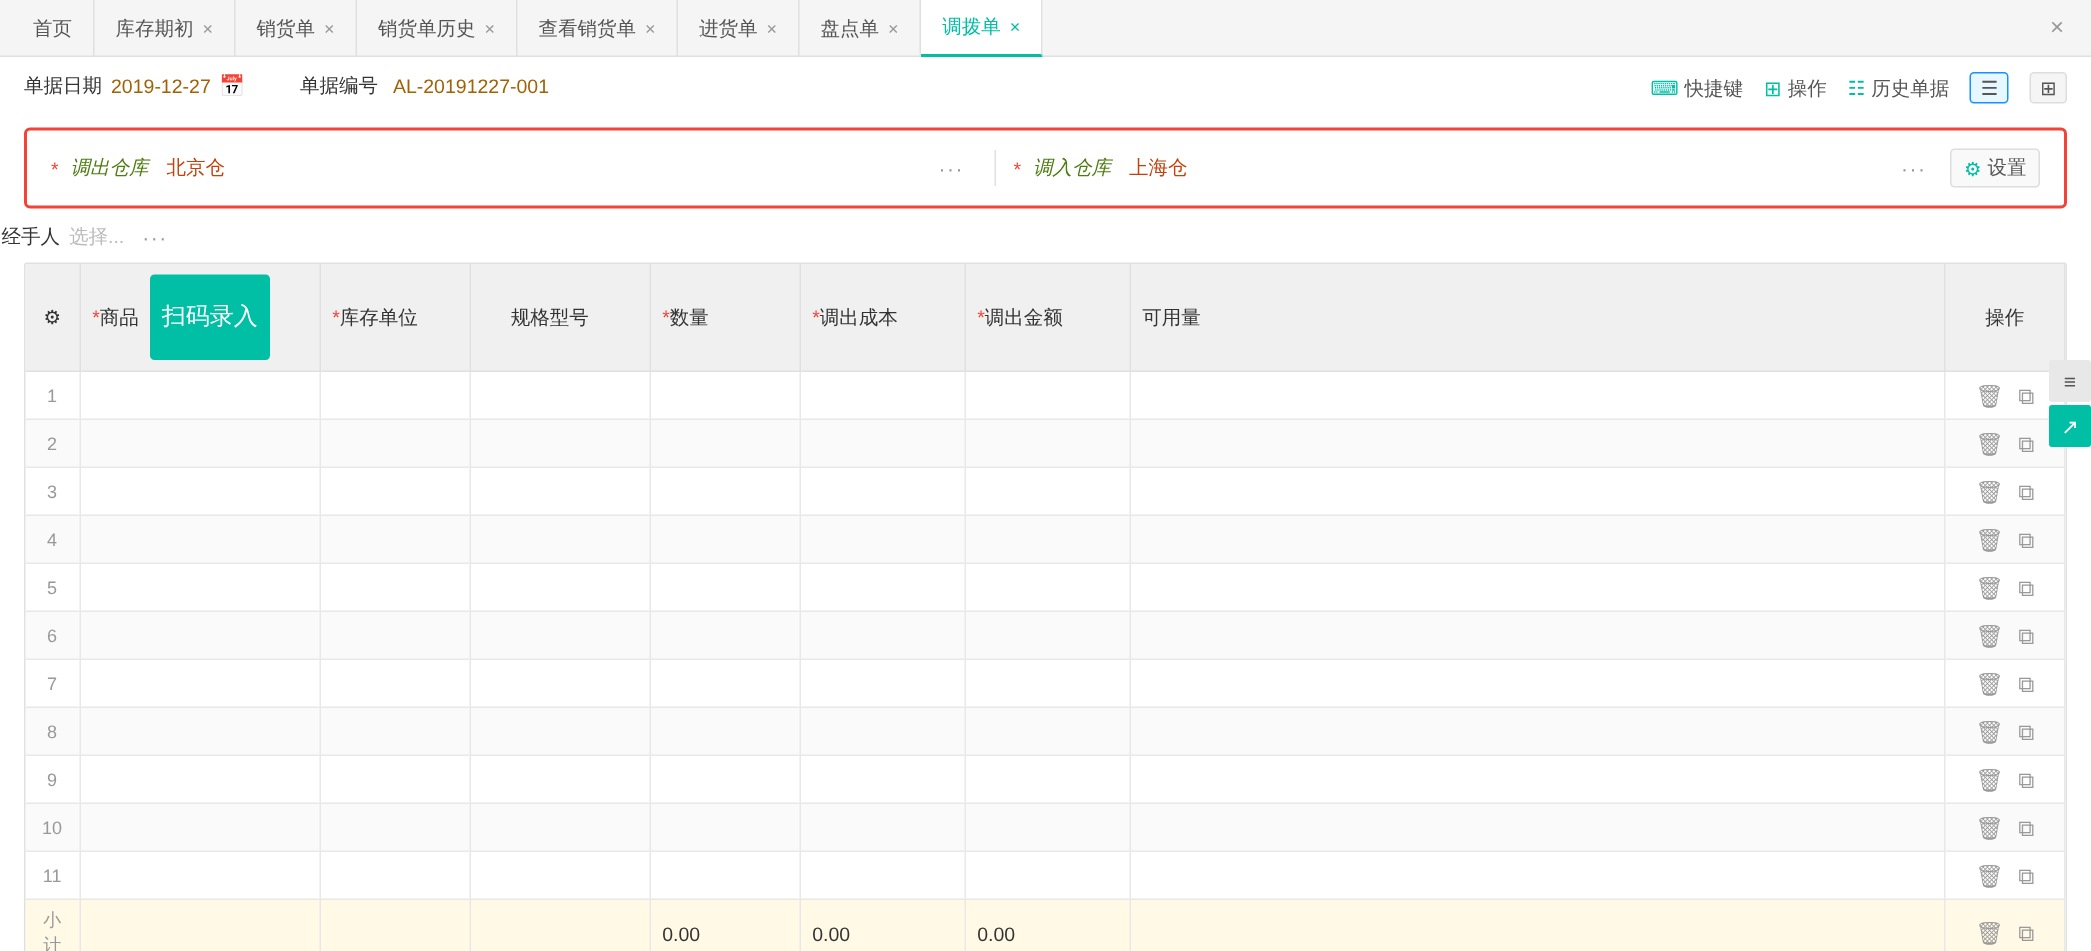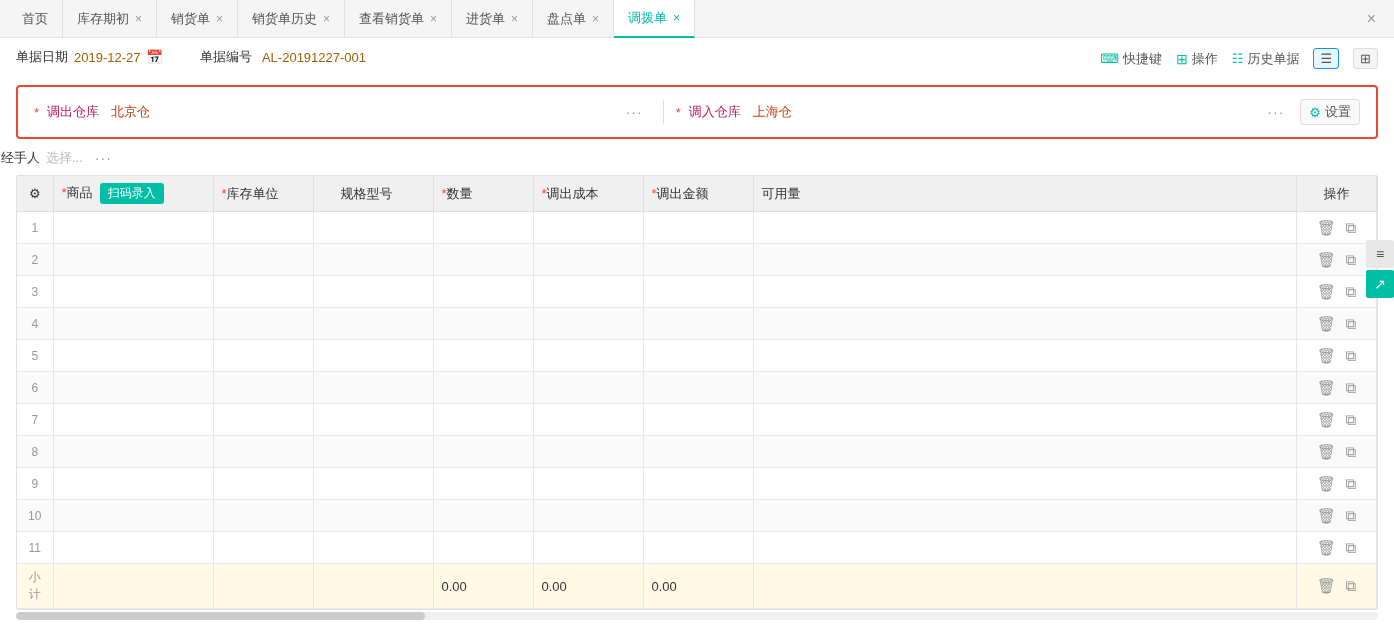--- a/index.html
+++ b/index.html
@@ -109,22 +109,23 @@
       gap: 0;
     }
     .warehouse-field {
       display: flex;
       align-items: center;
       flex: 1;
       gap: 6px;
     }
     .warehouse-field label {
       font-size: 13px;
-      color: #be185d;
+      color: #4d7c0f;
       white-space: nowrap;
+      font-style: italic;
     }
     .warehouse-field .wh-value {
       font-size: 13px;
       color: #c2410c;
       flex: 1;
     }
     .more-btn {
       color: #999;
       cursor: pointer;
       letter-spacing: 1px;
@@ -207,22 +208,22 @@
       color: #999;
       font-size: 15px;
     }
 
     
     .scan-btn {
       background: #00bfa5;
       color: #fff;
       border: none;
       border-radius: 3px;
-      padding: 2px 8px;
-      font-size: 12px;
+      padding: 18px 8px;
+      font-size: 16px;
       cursor: pointer;
       white-space: nowrap;
     }
 
     .th-gear {
       width: 36px;
       text-align: center;
     }
     .th-ops {
       width: 80px;

